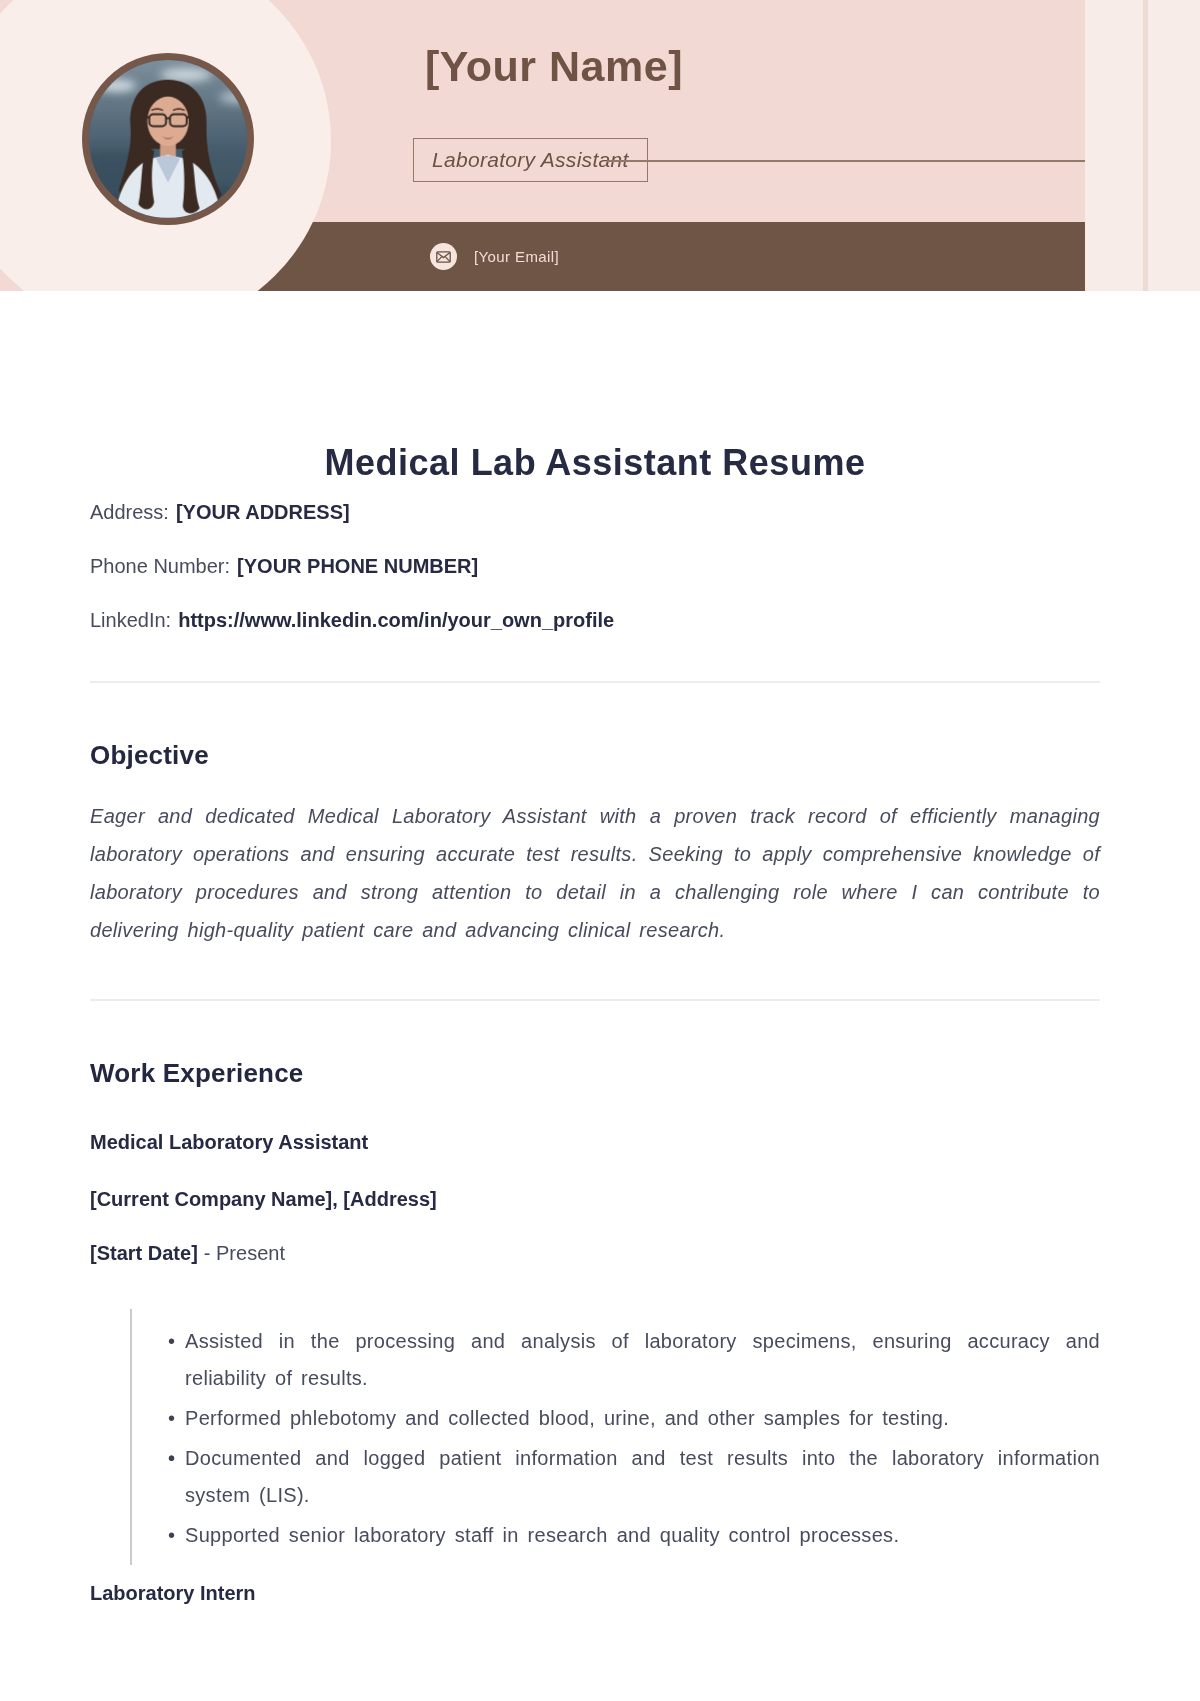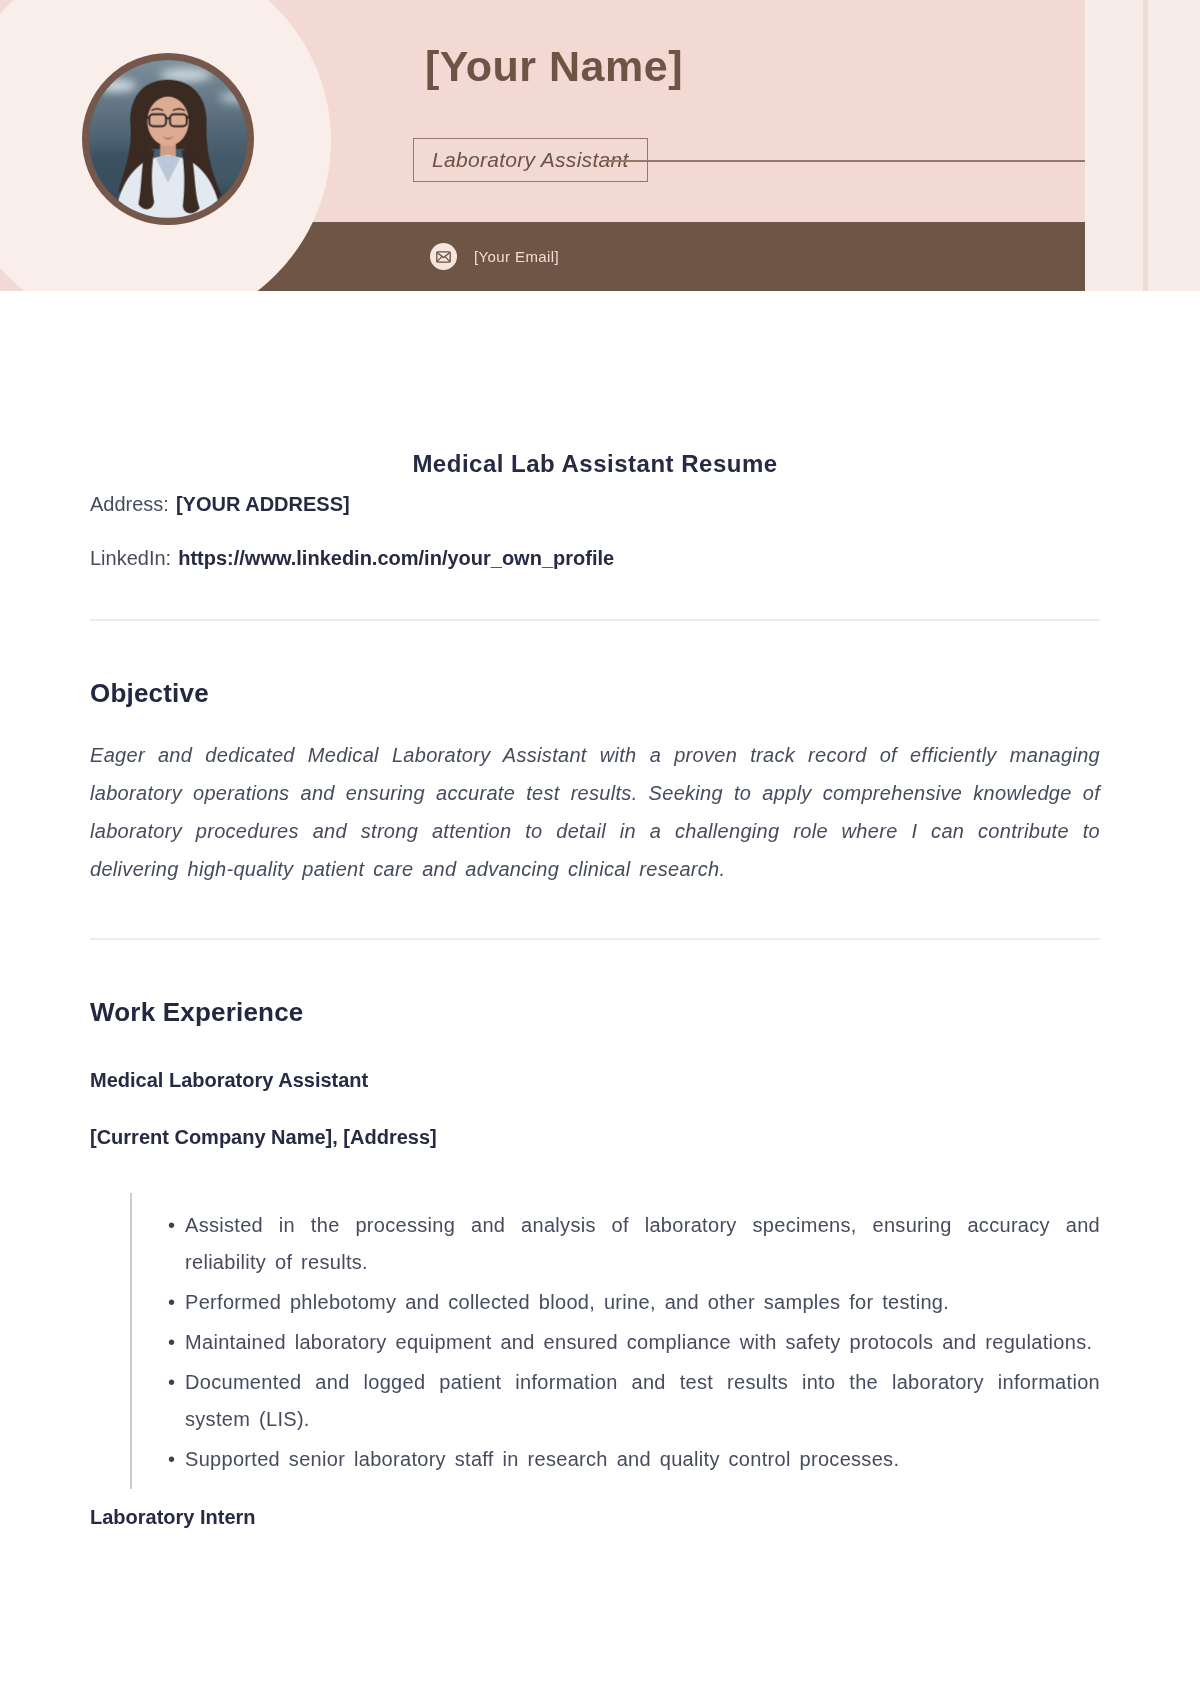--- a/index.html
+++ b/index.html
@@ -27,21 +27,21 @@
 
   .name { position: absolute; left: 425px; top: 42px; z-index: 2; margin: 0;
     font-size: 43px; font-weight: bold; color: #6F5345; letter-spacing: 0.5px; }
   .job-title-box { position: absolute; left: 413px; top: 138px; height: 44px; z-index: 2;
     border: 1.5px solid #94786A; box-sizing: border-box; display: flex; align-items: center; padding: 0 18px; }
   .job-title { font-size: 21px; font-style: italic; color: #6B5244; letter-spacing: 0.3px; }
   .title-rule { position: absolute; left: 607px; top: 160px; width: 478px; height: 1.5px; background: #94786A; z-index: 2; }
 
   
   main { padding: 149px 100px 0 90px; }
-  .doc-title { margin: 8px; text-align: center; font-size: 24px; font-weight: bold; color: #262A43; letter-spacing: 0.5px; line-height: 1.3; }
+  .doc-title { margin: 0; text-align: center; font-size: 36px; font-weight: bold; color: #262A43; letter-spacing: 0.5px; line-height: 1.3; }
 
   .contact-list { margin-top: 14px; }
   .contact-row { margin: 12px 0 32px 0; font-size: 20px; line-height: 22px; color: #474B5E; }
   .contact-row .label { margin-right: 7px; }
   .contact-row .value { font-weight: bold; color: #262A43; }
 
   hr.divider { border: none; border-top: 2px solid #ECECEC; margin: 50px 0 0 0; }
 
   .section-heading { margin: 56px 0 0 0; font-size: 26px; font-weight: bold; color: #232740; line-height: 1.25; letter-spacing: 0.2px; }
 
@@ -138,40 +138,46 @@
 
   <main>
 
     <h2 class="doc-title">Medical Lab Assistant Resume</h2>
 
     <div class="contact-list">
       <p class="contact-row">
         <span class="label">Address:</span><span class="value">[YOUR ADDRESS]</span>
       </p>
       <p class="contact-row">
+        <span class="label">Phone Number:</span><span class="value">[YOUR PHONE NUMBER]</span>
+      </p>
+      <p class="contact-row">
         <span class="label">LinkedIn:</span><span class="value">https://www.linkedin.com/in/your_own_profile</span>
       </p>
     </div>
 
     <hr class="divider">
 
     <h3 class="section-heading">Objective</h3>
     <p class="body-text">Eager and dedicated Medical Laboratory Assistant with a proven track record of efficiently managing laboratory operations and ensuring accurate test results. Seeking to apply comprehensive knowledge of laboratory procedures and strong attention to detail in a challenging role where I can contribute to delivering high-quality patient care and advancing clinical research.</p>
 
     <hr class="divider">
 
     <h3 class="section-heading">Work Experience</h3>
 
     <p class="subhead">Medical Laboratory Assistant</p>
     <p class="subhead">[Current Company Name], [Address]</p>
+    <p class="dates">
+      <span class="date-start">[Start Date]</span><span>- Present</span>
+    </p>
 
     <ul class="bullets">
       <li><span class="dot">•</span><span>Assisted in the processing and analysis of laboratory specimens, ensuring accuracy and reliability of results.</span></li>
       <li><span class="dot">•</span><span>Performed phlebotomy and collected blood, urine, and other samples for testing.</span></li>
-      <li><span class="dot">•</span><span>Maintained laboratory equipment and ensured compliance with safety protocols and regulations.</span></li>
+      <li><span class="dot">•</span></li>
       <li><span class="dot">•</span><span>Documented and logged patient information and test results into the laboratory information system (LIS).</span></li>
       <li><span class="dot">•</span><span>Supported senior laboratory staff in research and quality control processes.</span></li>
     </ul>
 
     <p class="subhead trailing-subhead">Laboratory Intern</p>
 
   </main>
 </div>
 
 </body></html>

